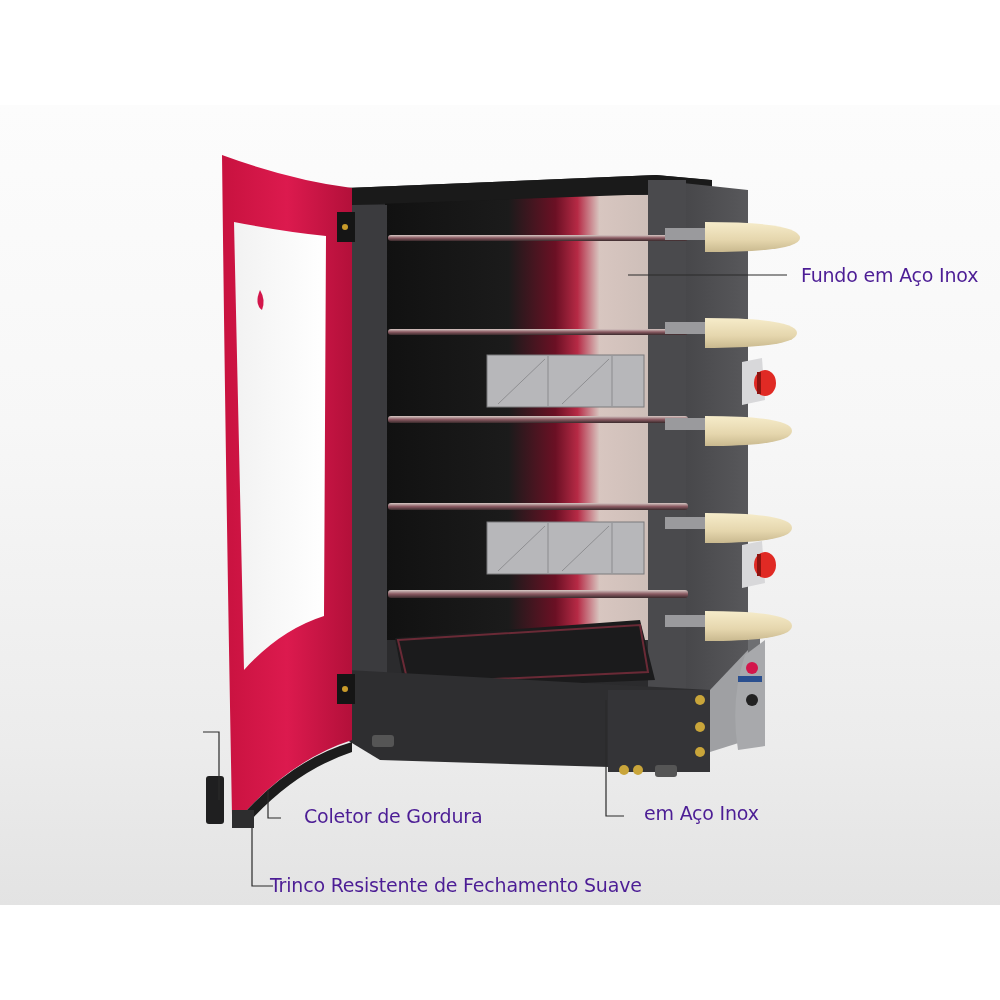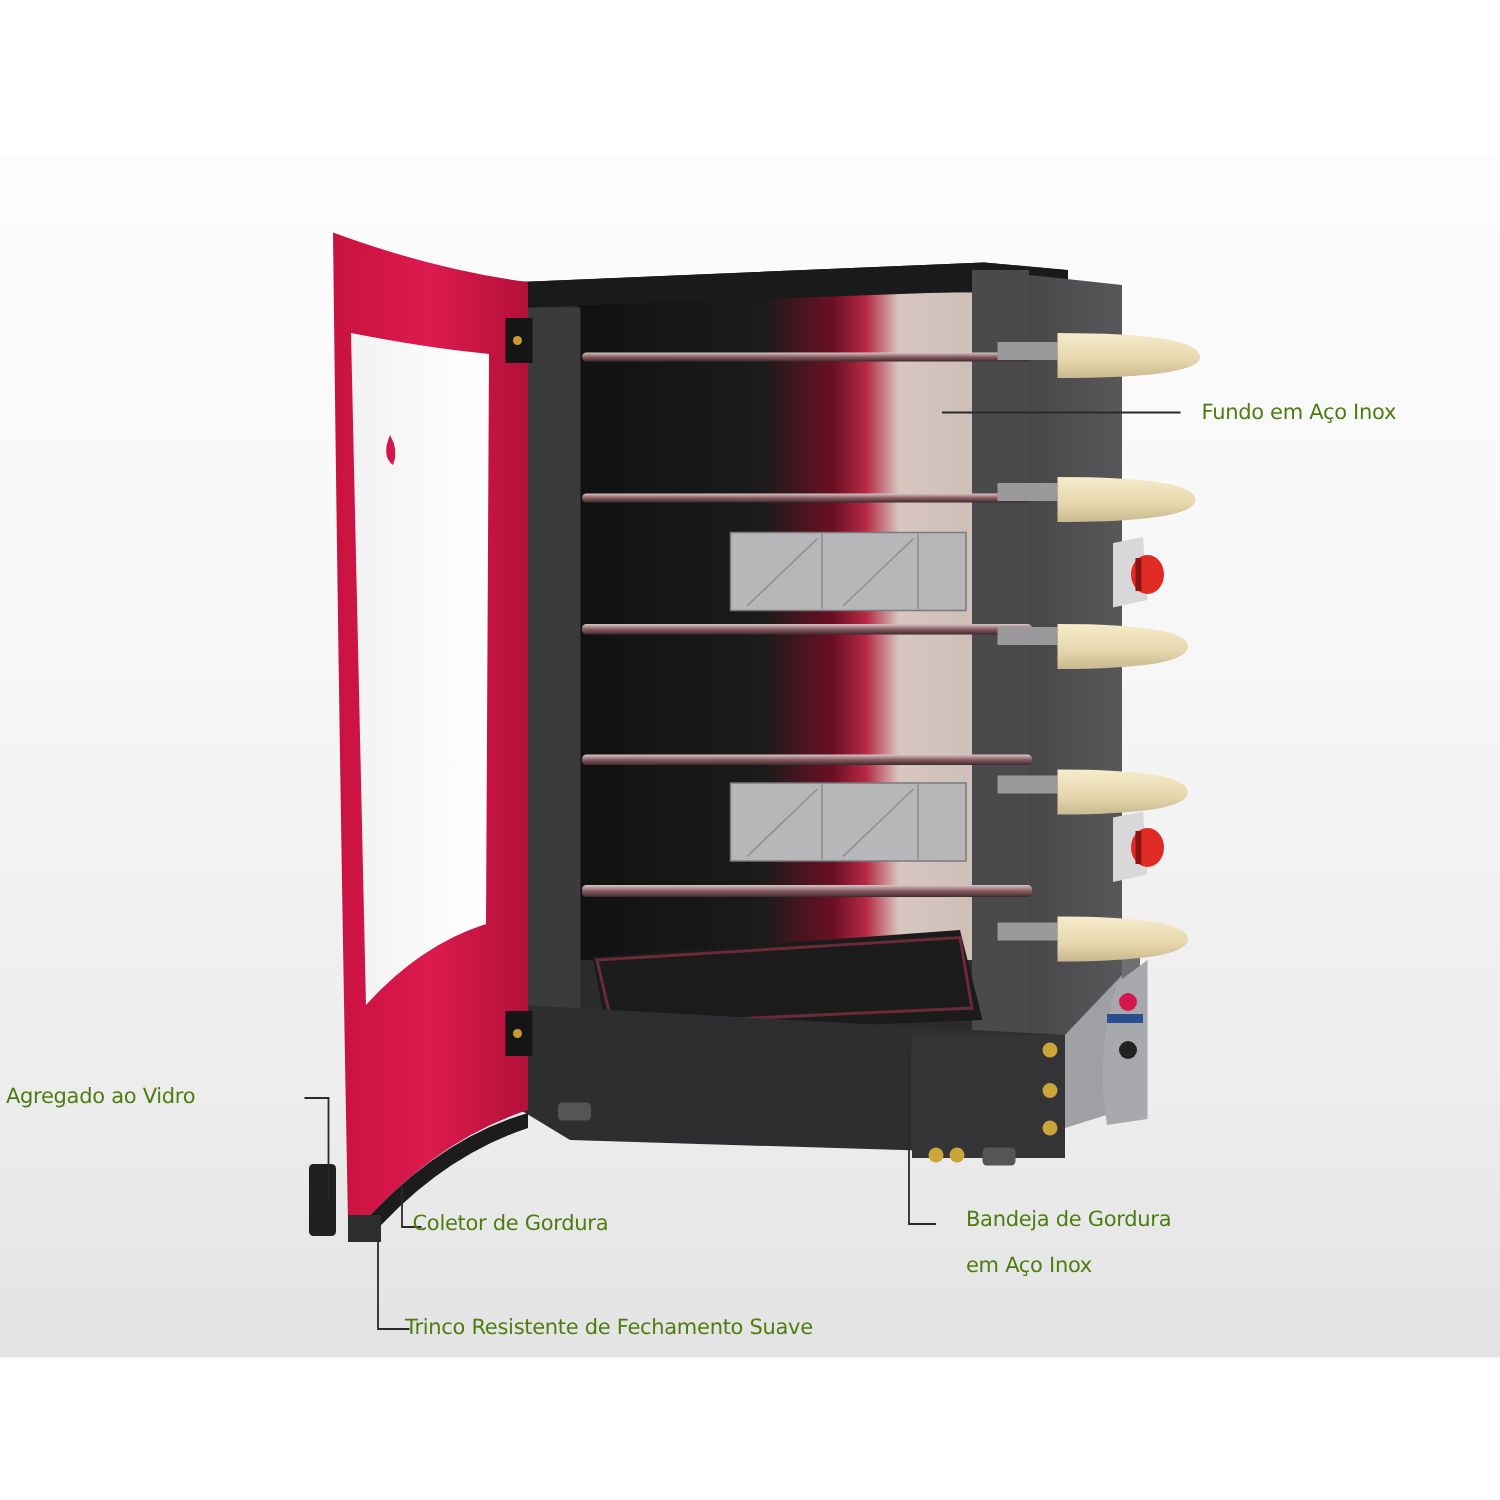--- a/index.html
+++ b/index.html
@@ -7,21 +7,21 @@
       width: 1000px; height: 1000px; position: relative; overflow: hidden;
       background: #ffffff;
       font-family: "DejaVu Sans", "Liberation Sans", sans-serif;
     }
     .backdrop {
       position: absolute; left: 0; top: 105px; width: 1000px; height: 800px;
       background: linear-gradient(180deg, #fcfcfc 0%, #f7f7f7 40%, #ececec 80%, #e3e3e3 100%);
     }
     .product { position: absolute; left: 0; top: 0; width: 1000px; height: 1000px; }
     .label {
-      position: absolute; color: #4d7c0f; font-size: 14px; line-height: 31px;
+      position: absolute; color: #4c1d95; font-size: 19px; line-height: 31px;
       white-space: nowrap; letter-spacing: -0.2px;
     }
     .label span { display: block; }
     svg.lines { position: absolute; left: 0; top: 0; width: 1000px; height: 1000px; pointer-events: none; }
   </style>
 </head>
 <body>
 
 <div class="backdrop"></div>
 
@@ -172,27 +172,25 @@
     <polyline points="606,700 606,816 624,816"></polyline>
     <polyline points="252,828 252,886 273,886"></polyline>
   </g>
 </svg>
 
 <div class="label" style="left:801px; top:260px;">
   <span>Fundo em Aço Inox</span>
 </div>
 
 <div class="label" style="left:4px; top:716px;">
-  <span>Agregado ao Vidro</span>
 </div>
 
-<div class="label" style="left:275px; top:801px;">
+<div class="label" style="left:304px; top:801px;">
   <span>Coletor de Gordura</span>
 </div>
 
 <div class="label" style="left:644px; top:798px;">
-  <span>Bandeja de Gordura</span>
   <span>em Aço Inox</span>
 </div>
 
 <div class="label" style="left:270px; top:870px;">
   <span>Trinco Resistente de Fechamento Suave</span>
 </div>
 
 </body></html>

